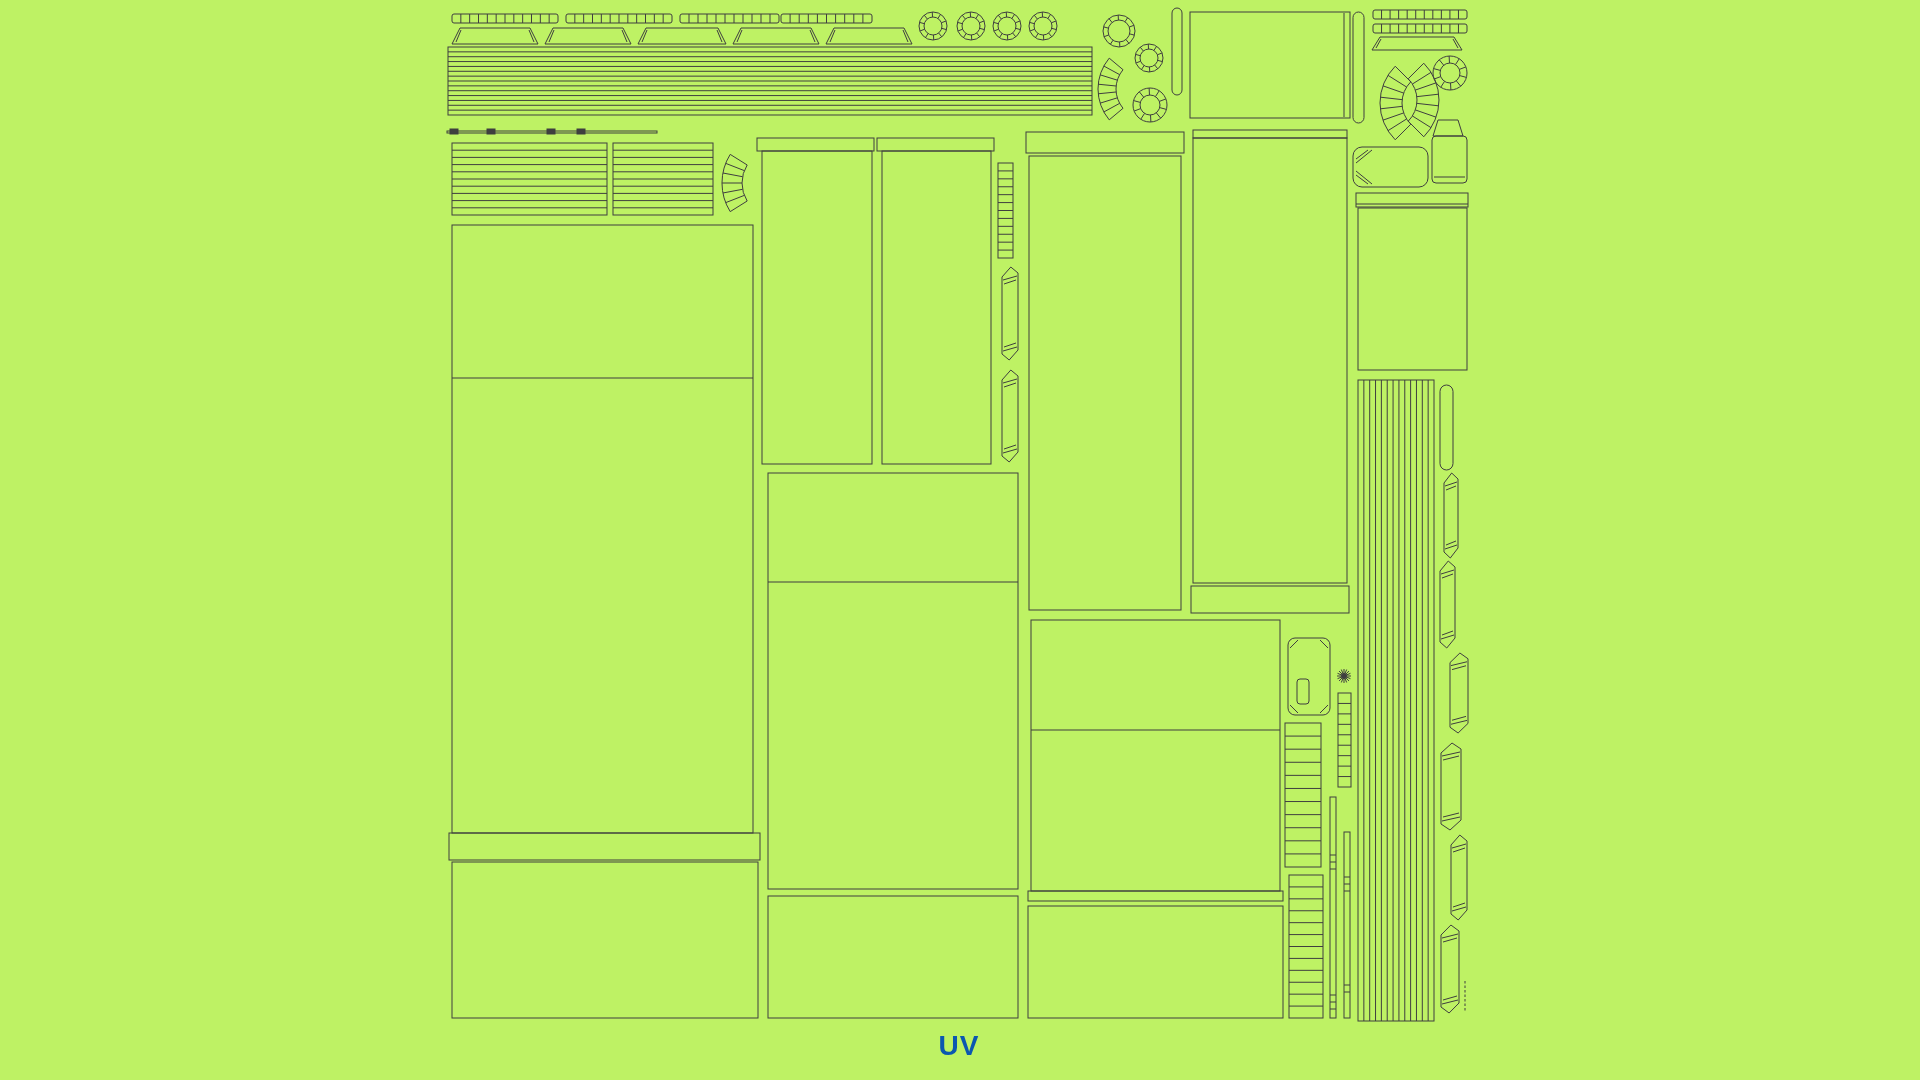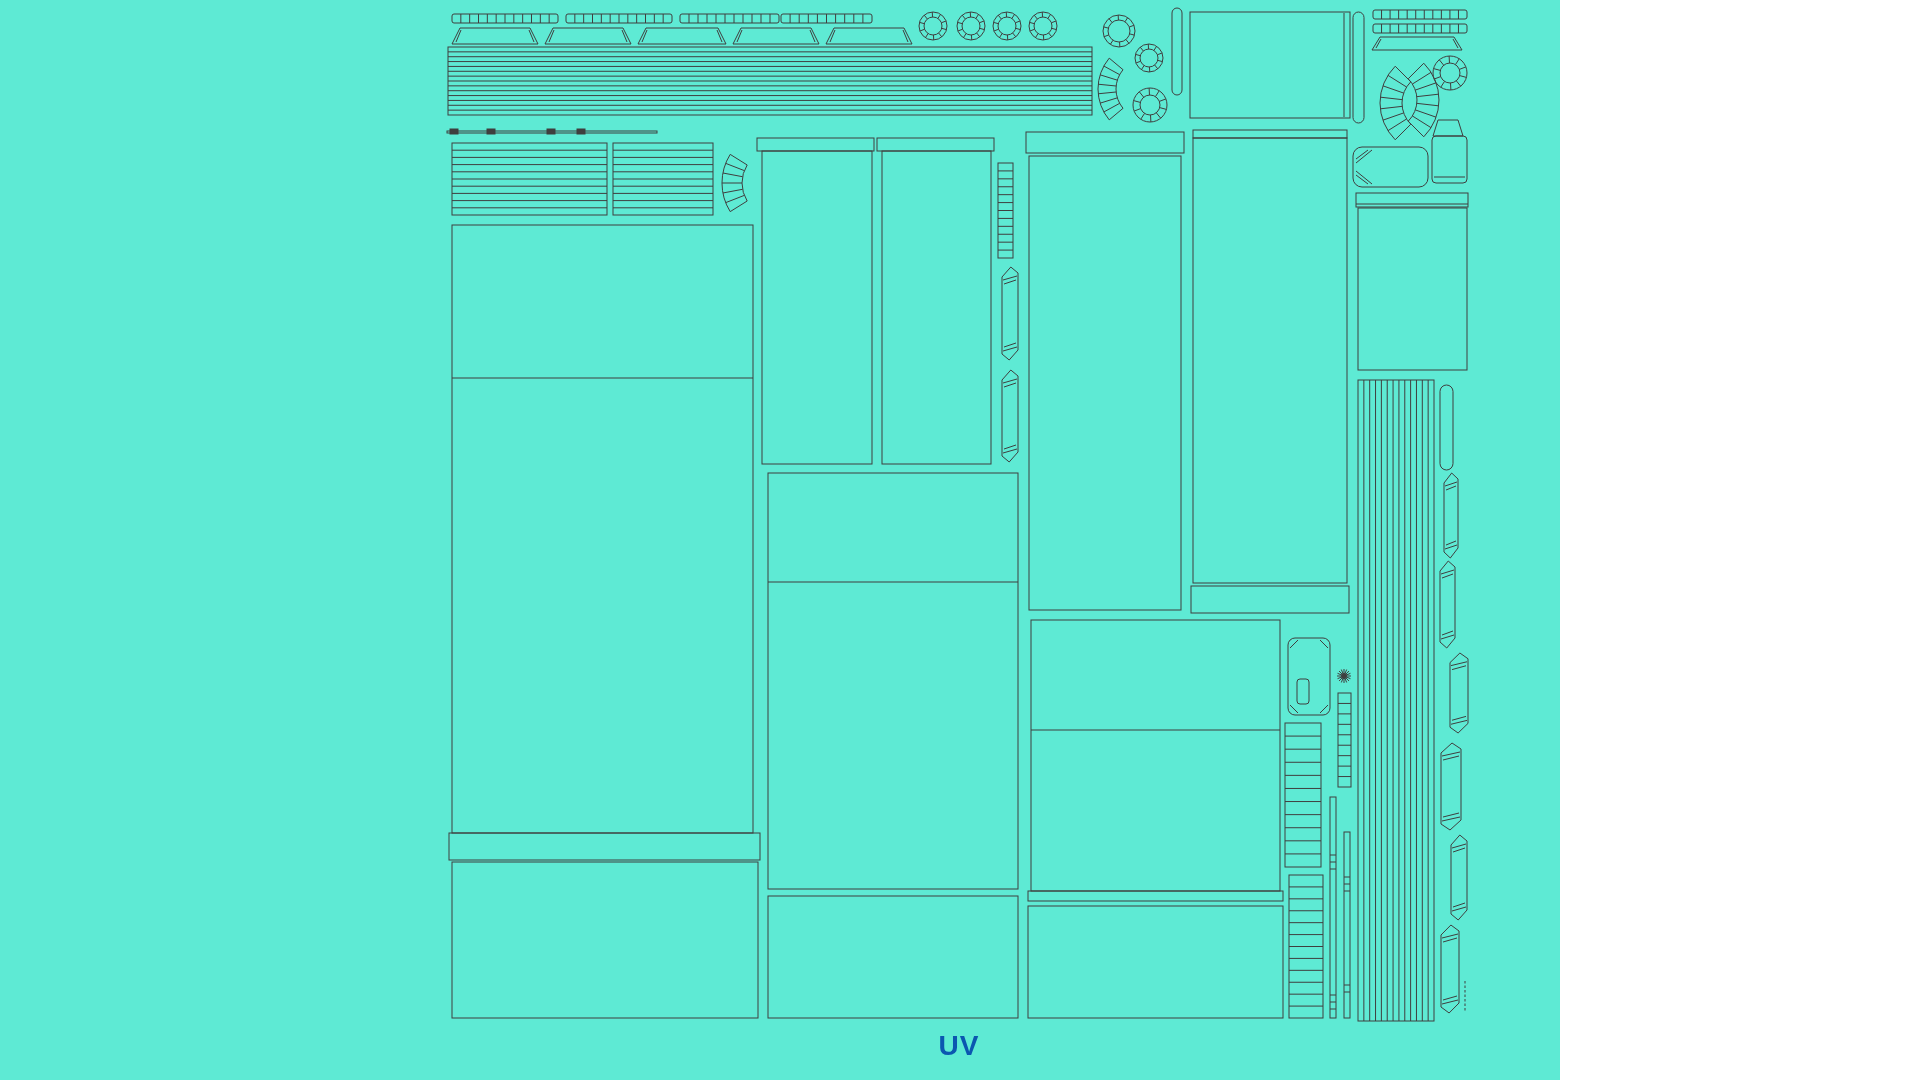--- a/index.html
+++ b/index.html
@@ -1,17 +1,17 @@
 <!DOCTYPE html>
 <html style="--stroke: #3f3f3f;"><head>
 <meta charset="utf-8">
 <style>
   html,body{margin:0;padding:0;background:#ffffff;width:1920px;height:1080px;overflow:hidden;
             font-family:"Liberation Sans",sans-serif;}
-  .stage{position:relative;width:1560px;height:1080px;background:#5eead4;}
+  .stage{position:relative;width:1920px;height:1080px;background:#bef264;}
   #uv-canvas{position:absolute;left:0;top:0;}
   #uv-canvas line,#uv-canvas rect,#uv-canvas circle,#uv-canvas polygon,#uv-canvas path{
       stroke:var(--stroke,#3f3f3f);stroke-width:1;fill:none;}
   .uv-label{position:absolute;left:959px;top:1030px;transform:translateX(-50%);
             font-weight:bold;font-size:28px;letter-spacing:1px;}
 </style>
 </head>
 <body style="background: rgb(255, 255, 255);">
 
 <div class="stage">

